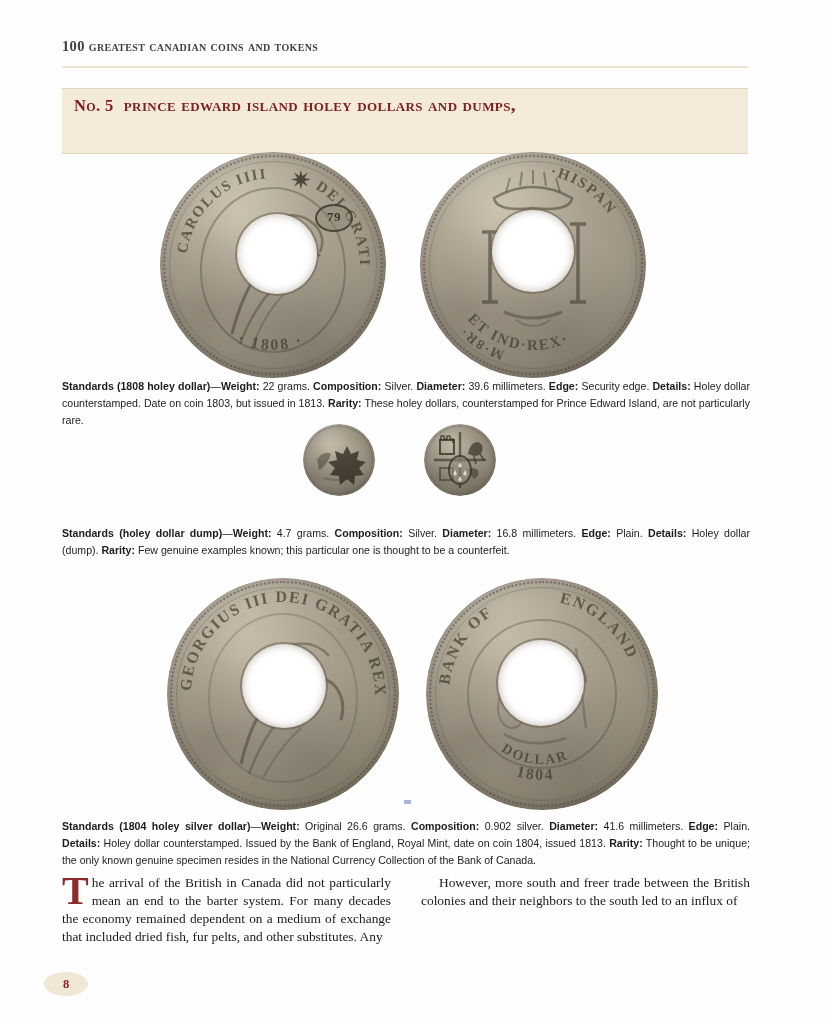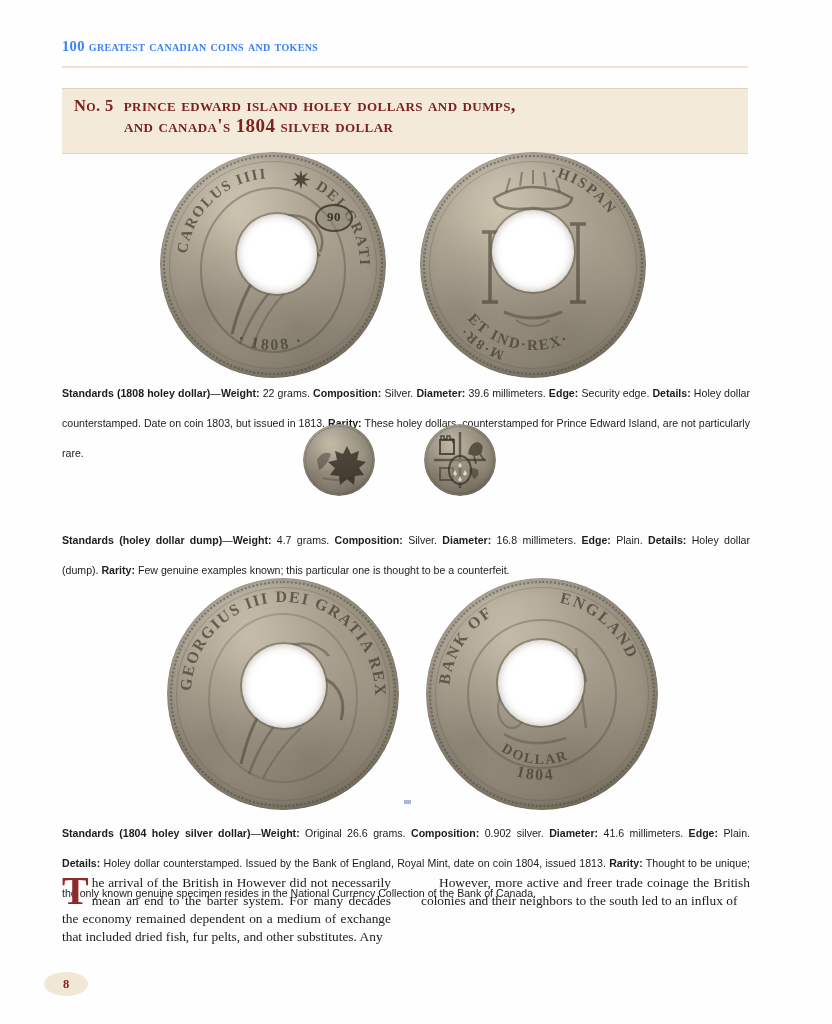--- a/index.html
+++ b/index.html
@@ -25,21 +25,21 @@
   
   .running-head {
     position: absolute;
     left: 62px;
     top: 38px;
     width: 690px;
     font-family: "Liberation Serif", "DejaVu Serif", serif;
     font-weight: bold;
     font-size: 14.5px;
     letter-spacing: 0.35px;
-    color: #3b82f6;
+    color: #404040;
     font-variant: small-caps;
     text-transform: lowercase;
   }
   .running-head::first-letter { text-transform: none; }
   .head-rule {
     position: absolute;
     left: 62px;
     top: 66px;
     width: 686px;
     height: 2px;
@@ -165,21 +165,21 @@
     overflow: hidden;
   }
 
   
   .standards {
     position: absolute;
     left: 62px;
     width: 688px;
     font-family: "Liberation Sans", "DejaVu Sans", sans-serif;
     font-size: 10.6px;
-    line-height: 30px;
+    line-height: 17px;
     color: #1c1c1c;
     text-align: justify;
   }
   .standards b { font-weight: bold; }
 
   
   .body-cols {
     position: absolute;
     left: 62px;
     top: 874px;
@@ -238,21 +238,20 @@
 <div class="page">
 
   <div class="running-head">100 Greatest Canadian Coins and Tokens</div>
   <div class="head-rule"></div>
 
   <div class="title-band">
     <div class="title-inner">
       <div class="title-line">
         <span class="title-no">No. 5</span><span>Prince Edward Island Holey Dollars and Dumps,</span>
       </div>
-      <div class="title-line title-line2">and Canada's 1804 Silver Dollar</div>
     </div>
   </div>
 
   <div class="coin" style="left:160px; top:152px; width:226px; height:226px;">
     <div class="coin-body"></div>
     <div class="coin-texture"></div>
     <div class="coin-rim"></div>
     <div class="coin-rim2"></div>
     <svg class="device-svg" viewBox="0 0 226 226">
       <ellipse cx="113" cy="118" rx="72" ry="82" fill="none" stroke="rgba(70,62,50,.35)" stroke-width="2"></ellipse>
@@ -271,21 +270,21 @@
       </text>
       <text font-size="15" letter-spacing="1.8">
         <textPath href="#arcTop1808" startOffset="66%">DEI GRATIA</textPath>
       </text>
       <text font-size="16" letter-spacing="2.4">
         <textPath href="#arcBot1808" startOffset="36%">· 1808 ·</textPath>
       </text>
     </svg>
     <div class="coin-hole" style="left:77px; top:62px; width:80px; height:80px;"></div>
     <div class="cs-sun" style="left:130px; top:16px;">✷</div>
-    <div class="cs-oval" style="left:155px; top:52px;">90</div>
+    <div class="cs-oval" style="left:155px; top:52px;">79</div>
   </div>
 
   <div class="coin" style="left:420px; top:152px; width:226px; height:226px;">
     <div class="coin-body"></div>
     <div class="coin-texture"></div>
     <div class="coin-rim"></div>
     <div class="coin-rim2"></div>
     <svg class="device-svg" viewBox="0 0 226 226">
       <path d="M70 150 L70 80 M62 150 L78 150 M62 80 L78 80" stroke="rgba(60,53,42,.55)" stroke-width="3.5" fill="none"></path>
       <path d="M158 150 L158 72 M150 150 L166 150 M150 72 L166 72" stroke="rgba(60,53,42,.55)" stroke-width="3.5" fill="none"></path>
@@ -402,23 +401,23 @@
     <div class="coin-hole" style="left:72px; top:62px; width:86px; height:86px;"></div>
   </div>
 
   <div class="speck"></div>
 
   <div class="standards" style="top:818px;"><b>Standards (1804 holey silver dollar)</b>—<b>Weight:</b><span> Original 26.6 grams. </span><b>Composition:</b><span> 0.902 silver. </span><b>Diameter:</b><span> 41.6 millimeters. </span><b>Edge:</b><span> Plain. </span><b>Details:</b><span> Holey dollar counterstamped. Issued by the Bank of England, Royal Mint, date on coin 1804, issued 1813. </span><b>Rarity:</b><span> Thought to be unique; the only known genuine specimen resides in the National Currency Collection of the Bank of Canada.</span></div>
 
   <div class="body-cols">
     <div class="col">
       <p>
-        <span class="dropcap">T</span><span>he arrival of the British in However did not necessarily mean an end to the barter system. For many decades the economy remained dependent on a medium of exchange that included dried fish, fur pelts, and other substitutes. Any</span>
+        <span class="dropcap">T</span><span>he arrival of the British in Canada did not particularly mean an end to the barter system. For many decades the economy remained dependent on a medium of exchange that included dried fish, fur pelts, and other substitutes. Any</span>
       </p>
     </div>
     <div class="col">
-      <p class="indent">However, more active and freer trade coinage the British colonies and their neighbors to the south led to an influx of</p>
+      <p class="indent">However, more south and freer trade between the British colonies and their neighbors to the south led to an influx of</p>
     </div>
   </div>
 
   <div class="folio">8</div>
 
 </div>
 
 </body></html>

